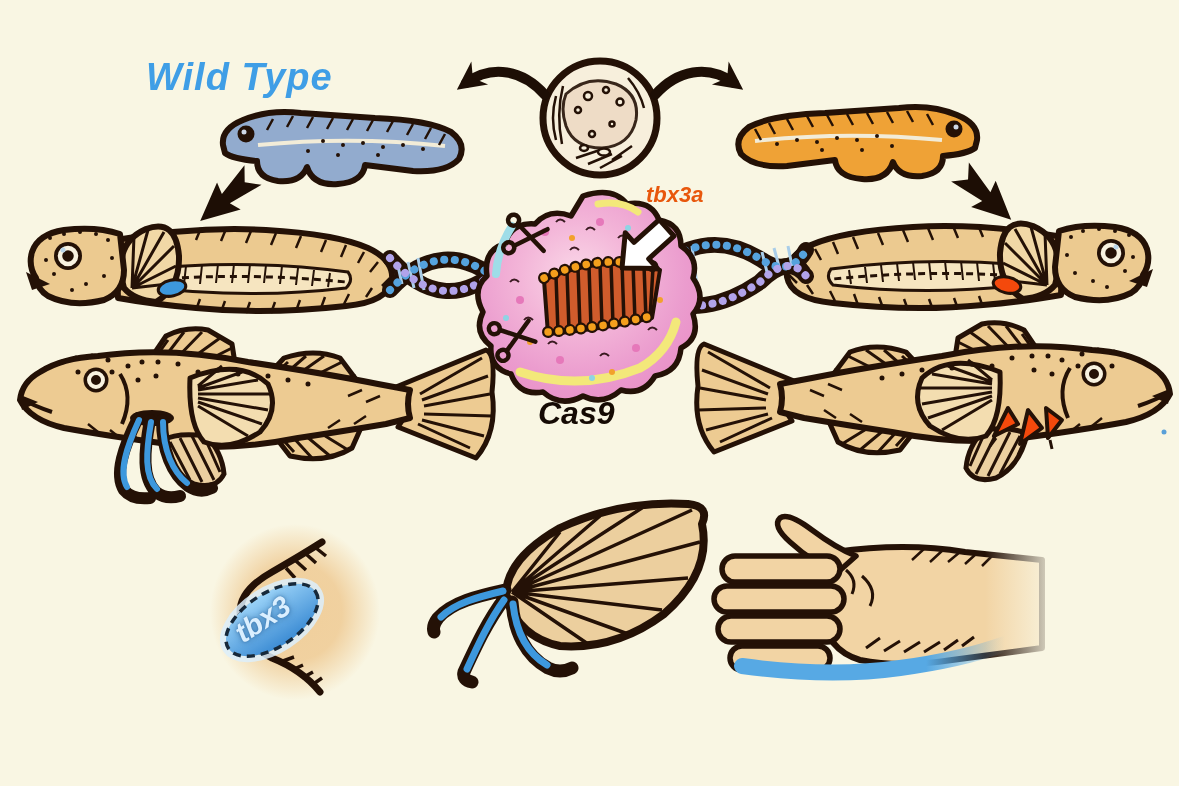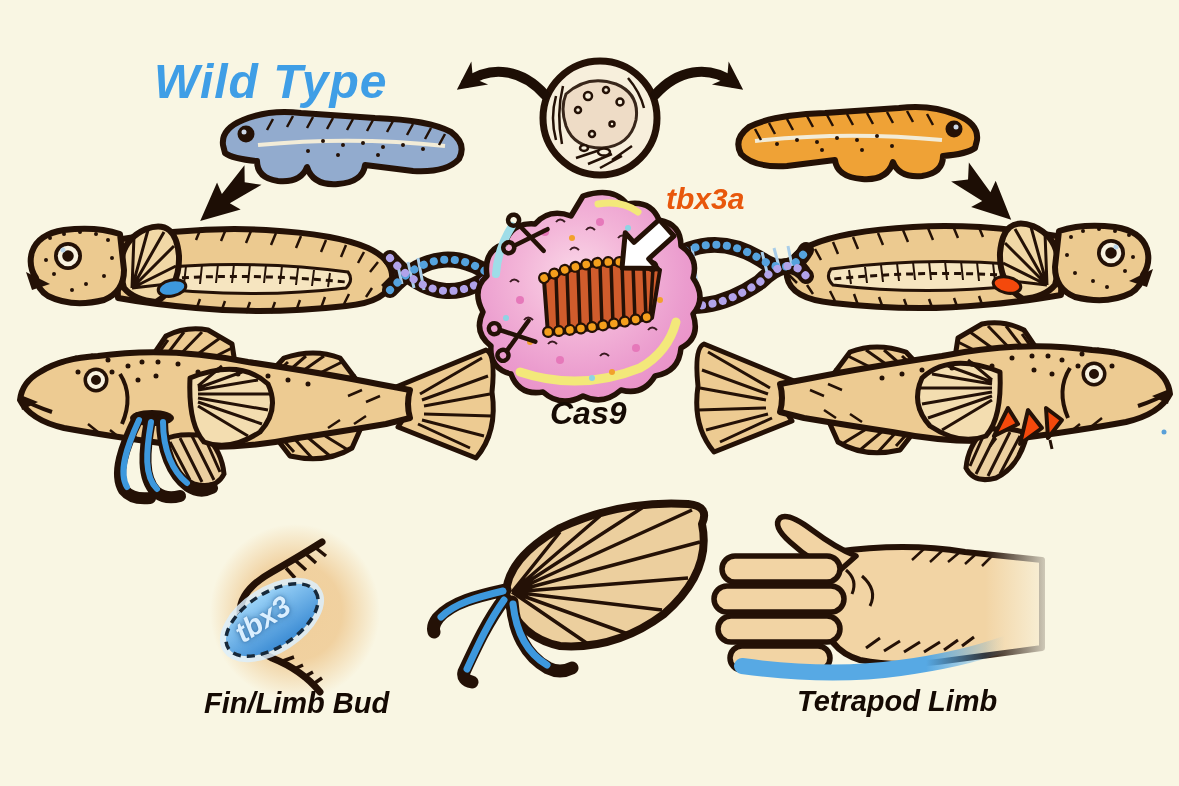--- a/index.html
+++ b/index.html
@@ -2,24 +2,24 @@
 <html><head>
 <meta charset="utf-8">
 <style>
   html,body{margin:0;padding:0;background:#e8e6d8;}
   .canvas{
     position:relative;width:1179px;height:786px;background:#f9f6e3;
     overflow:hidden;font-family:"Liberation Sans",sans-serif;
   }
   .art{position:absolute;left:0;top:0;width:1179px;height:786px;}
   .lbl{position:absolute;font-weight:bold;font-style:italic;white-space:nowrap;line-height:1;}
-  .lbl-wildtype{left:154px;top:58px;font-size:48px;color:#3f9ee6;letter-spacing:1px;}
+  .lbl-wildtype{left:146px;top:58px;font-size:38px;color:#3f9ee6;letter-spacing:1px;}
   .lbl-crispr{left:872px;top:64px;font-size:33px;color:#e8570c;}
-  .lbl-gene{left:646px;top:184px;font-size:30px;color:#e8570c;margin-left:20px;}
-  .lbl-cas9{left:538px;top:397px;font-size:32px;color:#150a03;margin-left:12px;}
+  .lbl-gene{left:646px;top:184px;font-size:22px;color:#e8570c;}
+  .lbl-cas9{left:538px;top:397px;font-size:32px;color:#150a03;}
   .lbl-bottom{font-size:29px;color:#150a03;}
   .lbl-finbud{left:204px;top:689px;}
   .lbl-searobin{left:463px;top:689px;}
   .lbl-tetrapod{left:797px;top:687px;}
   .lbl-tbx3{
     left:233px;top:605px;font-size:29px;color:#daefff;
     transform:rotate(-33deg);transform-origin:center;
     text-shadow:0 0 6px rgba(25,80,135,.65),0 0 2px rgba(25,80,135,.5);
   }
 </style>
@@ -246,16 +246,14 @@
     <path stroke="#241106" stroke-width="3" fill="none" d="M866,648 L880,638 M884,651 L900,641 M904,652 L920,642 M924,652 L940,642 M944,650 L958,640 M962,646 L974,637"></path>
     <path stroke="#241106" stroke-width="2.5" fill="none" d="M912,560 L925,548 M930,562 L943,550 M948,562 L960,552 M965,564 L976,554 M982,566 L992,556"></path>
     <rect x="985" y="515" width="75" height="170" fill="url(#gfade)"></rect>
   </g>
 </svg>
 
 <div class="lbl lbl-wildtype">Wild Type</div>
 <div class="lbl lbl-gene">tbx3a</div>
 <div class="lbl lbl-cas9">Cas9</div>
 <div class="lbl lbl-tbx3">tbx3</div>
-<div class="lbl lbl-bottom lbl-finbud">Fin/Limb Bud</div>
-<div class="lbl lbl-bottom lbl-tetrapod">Tetrapod Limb</div>
 
 </div>
 
 </body></html>

